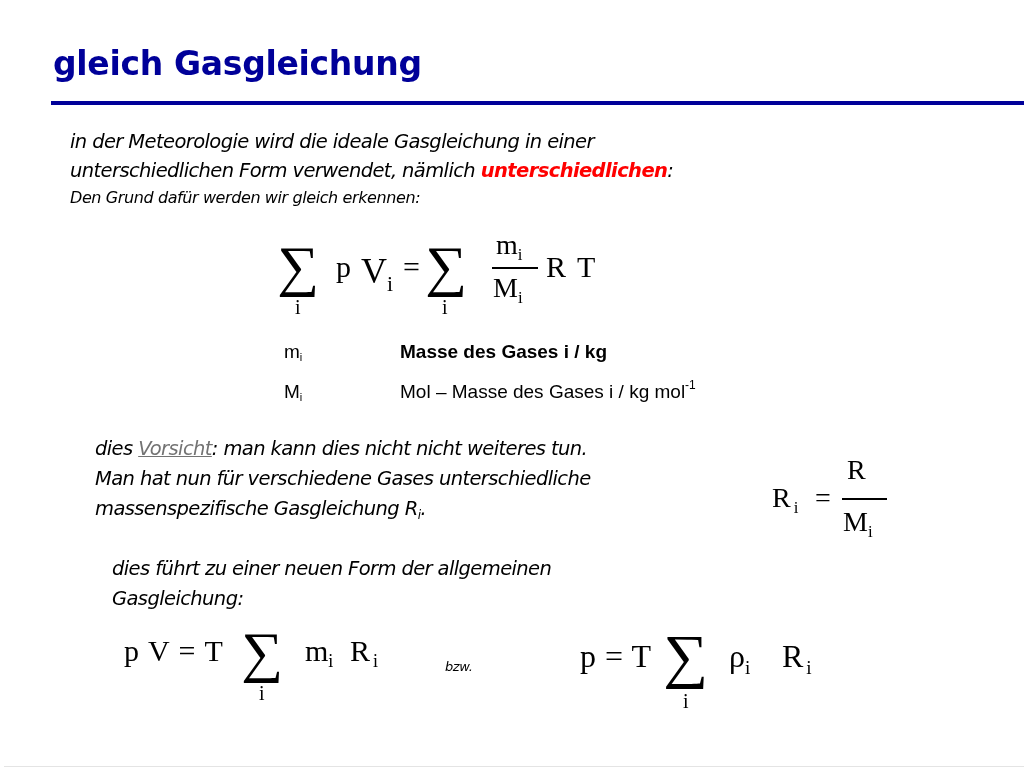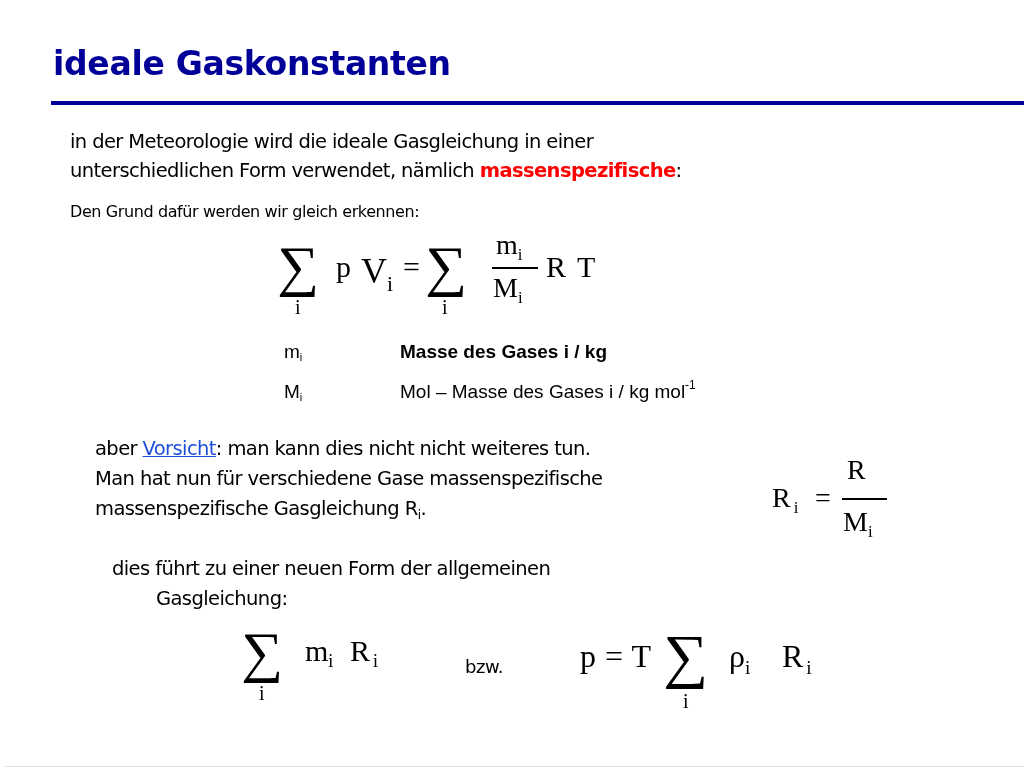--- a/index.html
+++ b/index.html
@@ -1,42 +1,42 @@
 <!DOCTYPE html>
 <html><head>
 <meta charset="utf-8">
 <style>
   html, body { margin:0; padding:0; background:#ffffff; }
   body { width:1024px; height:768px; position:relative; overflow:hidden; font-family:"DejaVu Sans", sans-serif; color:#000; }
   .abs { position:absolute; white-space:nowrap; }
   .title { left:53px; top:44px; font-family:"DejaVu Sans", sans-serif; font-weight:bold; font-size:33px; color:#000099; letter-spacing:-0.3px; }
   .title-rule { left:51px; top:101px; width:973px; height:4px; background:#000099; }
-  .txt { font-family:"DejaVu Sans", sans-serif; font-size:19.5px; letter-spacing:-0.6px; line-height:29px; color:#000; }
+  .txt { font-family:"DejaVu Sans", sans-serif; font-size:19.5px; letter-spacing:-0.6px; line-height:29px; color:#000;font-style:italic; }
   .small { font-size:16px; letter-spacing:-0.4px; }
   .red-bold { color:#ff0000; font-weight:bold; }
-  .red-ul { color:#1d4ed8; text-decoration:underline; }
+  .red-ul { color:#737373; text-decoration:underline; }
   .math { font-family:"Liberation Serif", "DejaVu Serif", serif; color:#000; }
   .sigma { font-family:"Liberation Serif", "DejaVu Serif", serif; font-size:56px; line-height:56px; transform:scaleX(1.05); }
   .sub { font-size:60%; position:relative; top:0.35em; }
   .sup { font-size:60%; position:relative; top:-0.55em; }
   .frac-line { position:absolute; height:1.5px; background:#000; }
   .arial { font-family:"Liberation Sans", sans-serif; font-size:19px; }
   .bottom-rule { left:4px; top:766px; width:1020px; height:1px; background:#e4e4e4; }
 </style>
 </head>
 <body>
 
-<div class="abs title">ideale Gaskonstanten</div>
+<div class="abs title">gleich Gasgleichung</div>
 <div class="abs title-rule"></div>
 
 <div class="abs txt" style="left:70px; top:127px;">in der Meteorologie wird die ideale Gasgleichung in einer</div>
 <div class="abs txt" style="left:70px; top:156px;">
-  <span>unterschiedlichen Form verwendet, nämlich </span><span class="red-bold">massenspezifische</span><span>:</span>
+  <span>unterschiedlichen Form verwendet, nämlich </span><span class="red-bold">unterschiedlichen</span><span>:</span>
 </div>
-<div class="abs txt small" style="left:70px; top:200px; line-height:24px;">Den Grund dafür werden wir gleich erkennen:</div>
+<div class="abs txt small" style="left:70px; top:186px; line-height:24px;">Den Grund dafür werden wir gleich erkennen:</div>
 
 <div class="abs" style="left:276px; top:232px; width:340px; height:90px;">
   <div class="abs math sigma" style="left:2px; top:6px;">∑</div>
   <div class="abs math" style="left:19px; top:64px; font-size:20px;">i</div>
   <div class="abs math" style="left:60px; top:18px; font-size:30px;">p</div>
   <div class="abs math" style="left:85px; top:18px; font-size:36px;"><span>V</span><span class="sub">i</span></div>
   <div class="abs math" style="left:127px; top:18px; font-size:30px;">=</div>
   <div class="abs math sigma" style="left:150px; top:6px;">∑</div>
   <div class="abs math" style="left:166px; top:64px; font-size:20px;">i</div>
   <div class="abs math" style="left:220px; top:-3px; font-size:28px;"><span>m</span><span class="sub">i</span></div>
@@ -44,46 +44,47 @@
   <div class="abs math" style="left:217px; top:40px; font-size:28px;"><span>M</span><span class="sub">i</span></div>
   <div class="abs math" style="left:270px; top:18px; font-size:30px; word-spacing:4px;">R T</div>
 </div>
 
 <div class="abs arial" style="left:284px; top:341px;"><span>m</span><span class="sub" style="font-size:11px; top:3px;">i</span></div>
 <div class="abs arial" style="left:400px; top:341px;font-weight:bold;">Masse des Gases i / kg</div>
 <div class="abs arial" style="left:284px; top:381px;"><span>M</span><span class="sub" style="font-size:11px; top:3px;">i</span></div>
 <div class="abs arial" style="left:400px; top:381px;"><span>Mol – Masse des Gases i / kg mol</span><span class="sup" style="font-size:12px; top:-9px;">-1</span></div>
 
 <div class="abs txt" style="left:95px; top:434px;">
-  <span>aber </span><span class="red-ul">Vorsicht</span><span>: man kann dies nicht nicht weiteres tun.</span>
+  <span>dies </span><span class="red-ul">Vorsicht</span><span>: man kann dies nicht nicht weiteres tun.</span>
 </div>
-<div class="abs txt" style="left:95px; top:464px;">Man hat nun für verschiedene Gase massenspezifische</div>
+<div class="abs txt" style="left:95px; top:464px;">Man hat nun für verschiedene Gases unterschiedliche</div>
 <div class="abs txt" style="left:95px; top:494px;">
   <span>massenspezifische Gasgleichung R</span><span class="sub" style="font-size:12px; top:4px;">i</span><span>.</span>
 </div>
 
 <div class="abs" style="left:770px; top:452px; width:130px; height:95px;">
   <div class="abs math" style="left:2px; top:30px; font-size:28px;"><span>R</span><span class="sub" style="margin-left:3px;">i</span></div>
   <div class="abs math" style="left:45px; top:30px; font-size:28px;">=</div>
   <div class="abs math" style="left:77px; top:2px; font-size:28px;">R</div>
   <div class="frac-line" style="left:72px; top:46px; width:45px;"></div>
   <div class="abs math" style="left:73px; top:54px; font-size:28px;"><span>M</span><span class="sub">i</span></div>
 </div>
 
 <div class="abs txt" style="left:112px; top:554px;text-align:right;">dies führt zu einer neuen Form der allgemeinen</div>
-<div class="abs txt" style="left:112px; top:584px;margin-left:44px;">Gasgleichung:</div>
+<div class="abs txt" style="left:112px; top:584px;">Gasgleichung:</div>
 
 <div class="abs" style="left:122px; top:622px; width:280px; height:90px;">
+  <div class="abs math" style="left:2px; top:12px; font-size:30px; word-spacing:2px;">p V = T</div>
   <div class="abs math sigma" style="left:120px; top:2px;">∑</div>
   <div class="abs math" style="left:137px; top:60px; font-size:20px;">i</div>
   <div class="abs math" style="left:183px; top:12px; font-size:30px;"><span>m</span><span class="sub">i</span></div>
   <div class="abs math" style="left:228px; top:12px; font-size:30px;"><span>R</span><span class="sub" style="margin-left:3px;">i</span></div>
 </div>
 
-<div class="abs txt small" style="left:465px; top:652px; font-size:18px;">bzw.</div>
+<div class="abs txt small" style="left:445px; top:652px; font-size:13px;">bzw.</div>
 
 <div class="abs" style="left:578px; top:626px; width:260px; height:95px;">
   <div class="abs math" style="left:2px; top:12px; font-size:32px; word-spacing:1px;text-align:center;">p = T</div>
   <div class="abs math sigma" style="left:86px; top:2px; font-size:60px;">∑</div>
   <div class="abs math" style="left:105px; top:64px; font-size:20px;">i</div>
   <div class="abs math" style="left:151px; top:12px; font-size:32px;"><span>ρ</span><span class="sub">i</span></div>
   <div class="abs math" style="left:204px; top:12px; font-size:32px;"><span>R</span><span class="sub" style="margin-left:3px;">i</span></div>
 </div>
 
 <div class="abs bottom-rule"></div>

